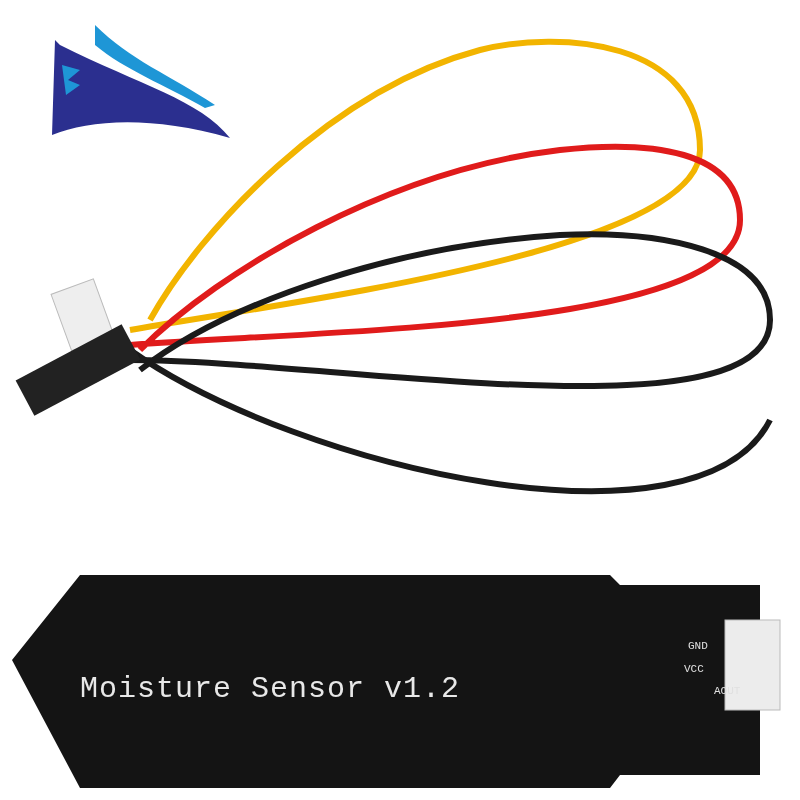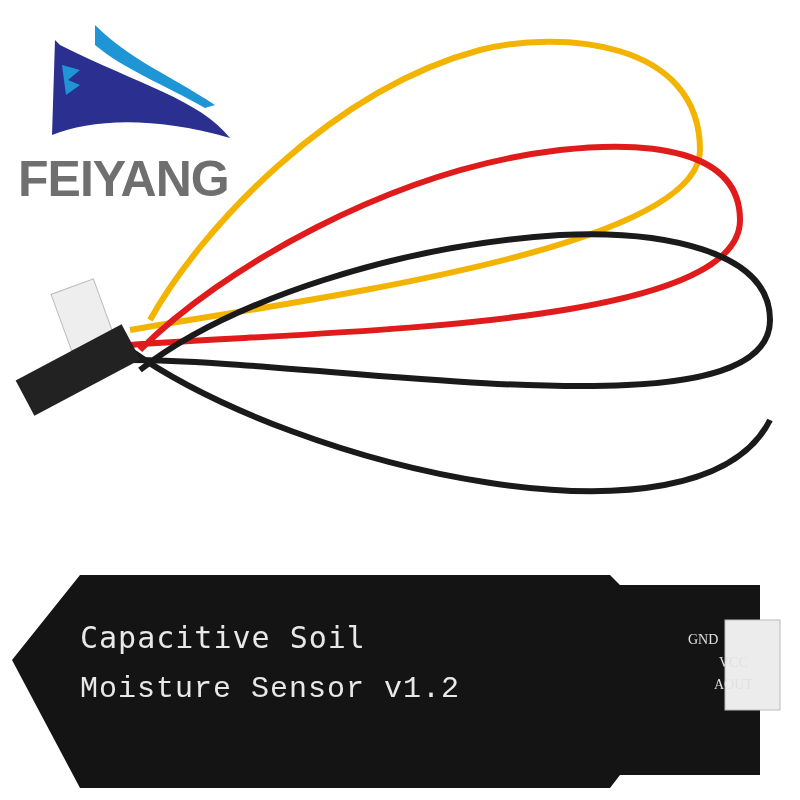--- a/index.html
+++ b/index.html
@@ -1,21 +1,21 @@
 <!DOCTYPE html>
 <html><head>
 <meta charset="utf-8">
 <style>
 html,body{margin:0;padding:0;background:#fff;}
 #stage{position:relative;width:800px;height:800px;overflow:hidden;background:#fff;font-family:"Liberation Sans",sans-serif;}
 .abs{position:absolute;}
 #brand-text{left:18px;top:150px;font-size:50px;font-weight:bold;color:#6f6f6f;letter-spacing:-1px;font-family:"Liberation Sans",sans-serif;}
 #pcb-title1{left:80px;top:620px;font-size:30px;color:#e8e8e8;font-family:"DejaVu Sans Mono",monospace;letter-spacing:1px;}
 #pcb-title2{left:80px;top:672px;font-size:30px;color:#e8e8e8;font-family:Liberation Mono, monospace;letter-spacing:1px;}
-.silk{font-size:14px;color:#e0e0e0;font-family:Liberation Serif, serif;}
+.silk{font-size:11px;color:#e0e0e0;font-family:Liberation Mono, monospace;margin-top:8px;}
 </style>
 </head>
 <body>
 
 <div id="stage">
   <svg class="abs" style="left:0;top:0" width="800" height="800">
 
     <g>
       <path d="M95,25 C130,60 170,75 215,105 L205,108 C165,85 125,70 95,45 Z" fill="#1e96d6"></path>
       <path d="M55,40 L52,135 C90,120 150,115 230,138 C200,100 140,85 60,45 Z" fill="#2b2f8f"></path>
@@ -26,19 +26,17 @@
     <path d="M130,345 C320,330 740,330 740,220 C740,150 650,140 560,150 C390,170 220,270 140,350" stroke="#e01b1b" stroke-width="6" fill="none"></path>
     <path d="M130,360 C330,360 770,440 770,320 C770,250 660,230 560,235 C400,245 230,300 140,370" stroke="#1a1a1a" stroke-width="6" fill="none"></path>
     <path d="M130,350 C300,470 700,560 770,420" stroke="#1a1a1a" stroke-width="6" fill="none"></path>
 
     <rect x="60" y="285" width="45" height="60" fill="#eeeeee" stroke="#bbb" transform="rotate(-20 82 315)"></rect>
     <rect x="18" y="350" width="120" height="40" fill="#222" transform="rotate(-28 78 370)"></rect>
 
     <path d="M12,660 L80,575 L610,575 L620,585 L760,585 L760,775 L620,775 L610,788 L80,788 Z" fill="#141414"></path>
     <rect x="725" y="620" width="55" height="90" fill="#ececec" stroke="#bbb"></rect>
   </svg>
-  <div id="brand-text" class="abs">FEIYANG</div>
-  <div id="pcb-title1" class="abs">Capacitive Soil</div>
   <div id="pcb-title2" class="abs">Moisture Sensor v1.2</div>
   <div class="abs silk" style="left:688px;top:632px">GND</div>
-  <div class="abs silk" style="left:719px;top:655px">VCC</div>
+  <div class="abs silk" style="left:684px;top:655px">VCC</div>
   <div class="abs silk" style="left:714px;top:677px">AOUT</div>
 </div>
 
 </body></html>

